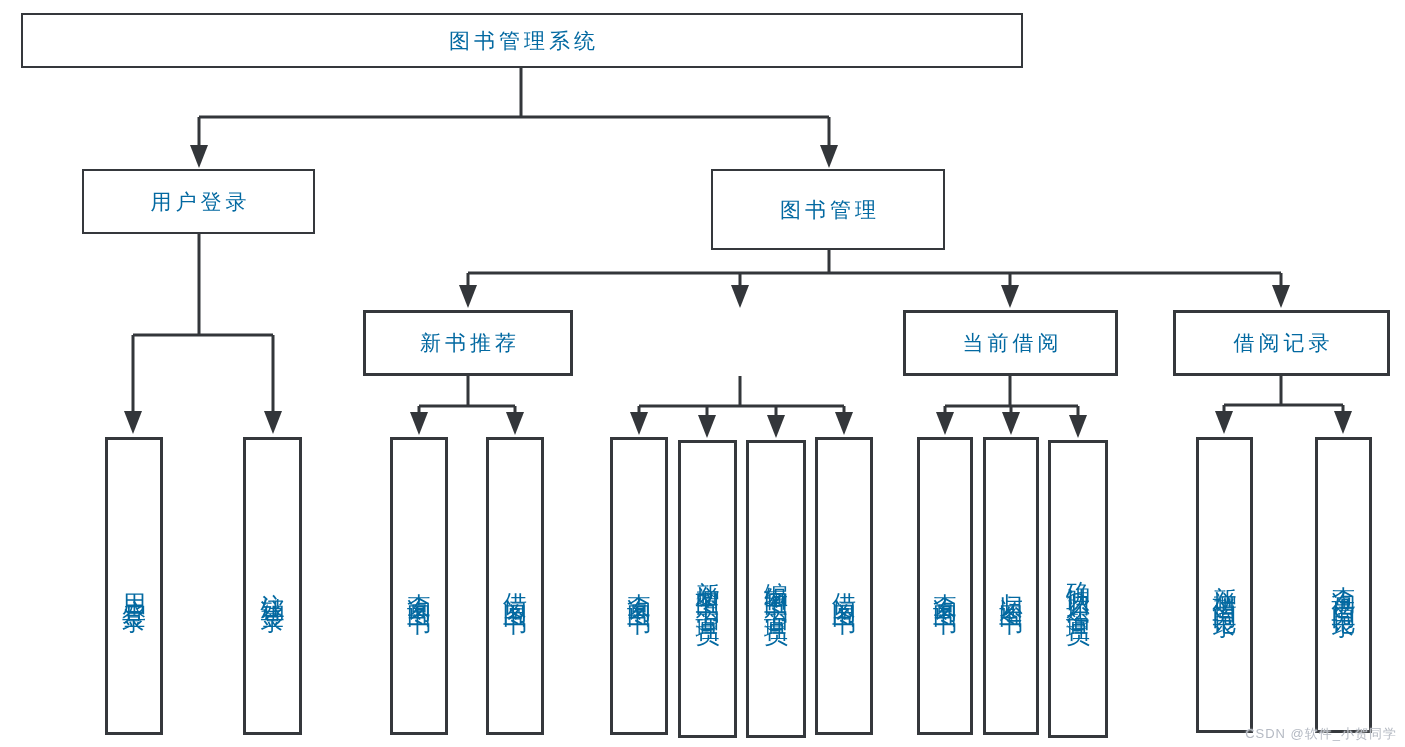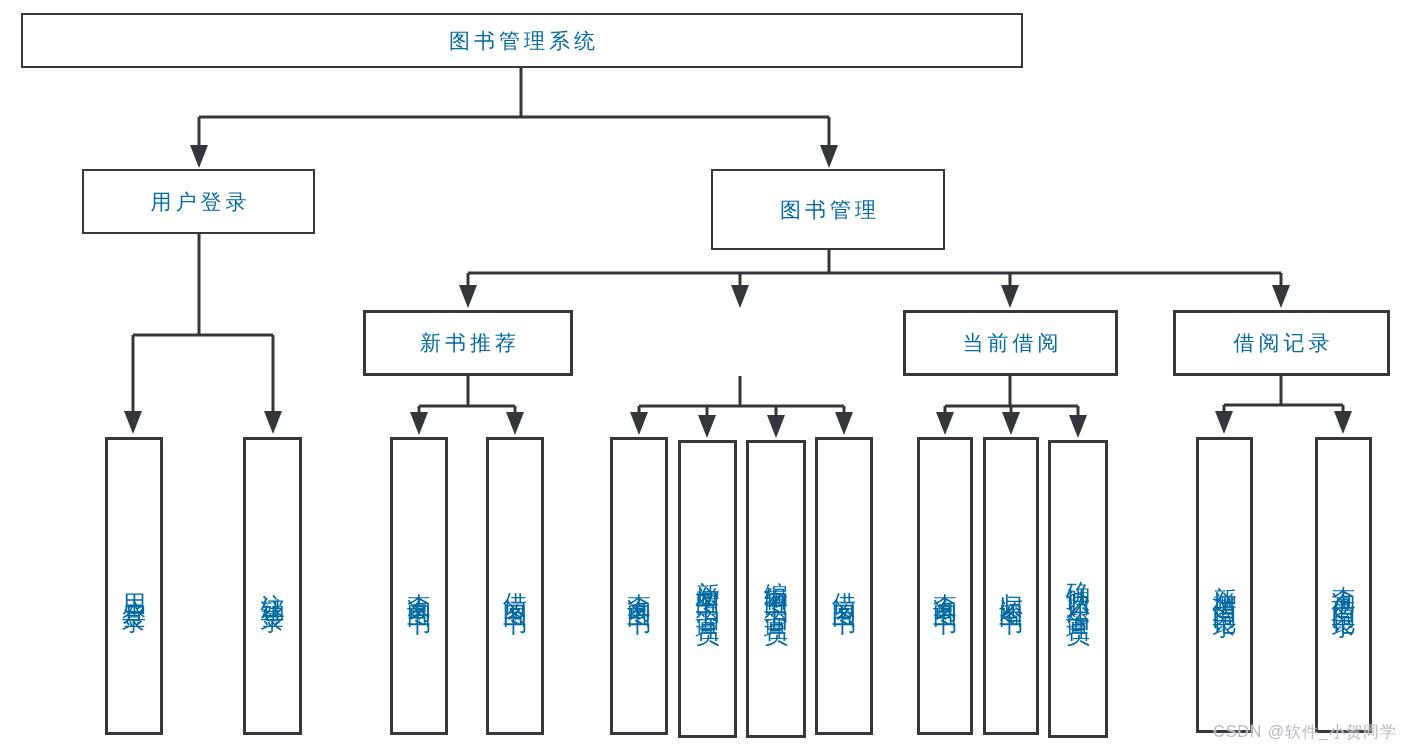--- a/index.html
+++ b/index.html
@@ -17,21 +17,21 @@
   }
   .node.l3{border-width:3px;}
   .node.leaf{
     border-width:3px;
     writing-mode:vertical-rl;text-orientation:mixed;
     font-size:24px;letter-spacing:6px;text-indent:0;
     line-height:1.0;white-space:normal;
   }
   .watermark{
     position:absolute;right:8px;bottom:4px;
-    color:#b5bac3;font-size:16px;letter-spacing:1px;
+    color:#b5bac3;font-size:13px;letter-spacing:1px;
     text-shadow:0 0 2px #ffffff;
   }
 </style>
 </head>
 <body>
 
 <div class="canvas">
 
   <svg class="connectors" viewBox="0 0 1405 747">
     <g stroke="#33363a" stroke-width="3" fill="none">

